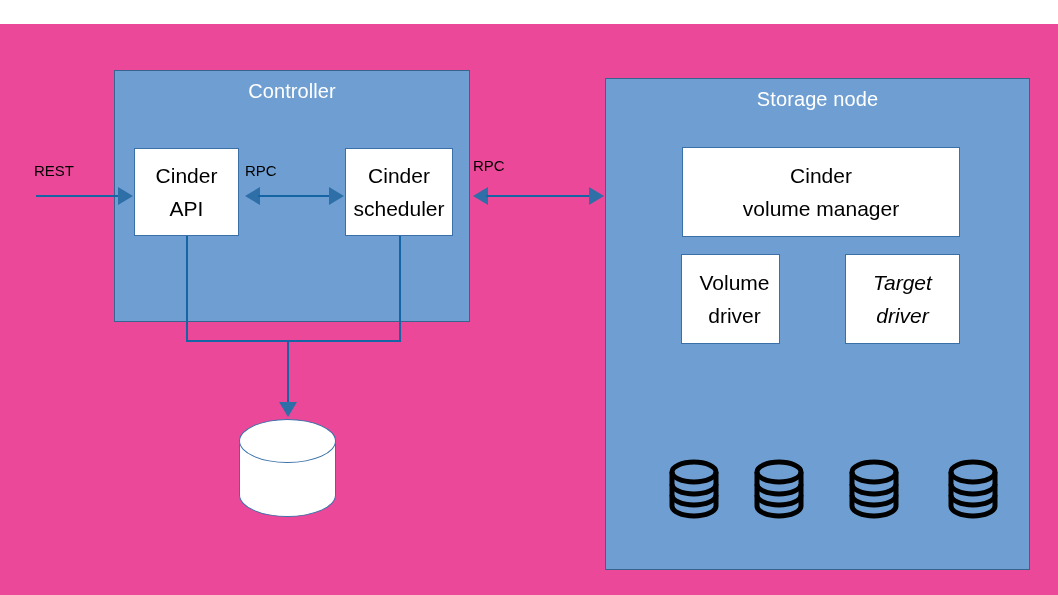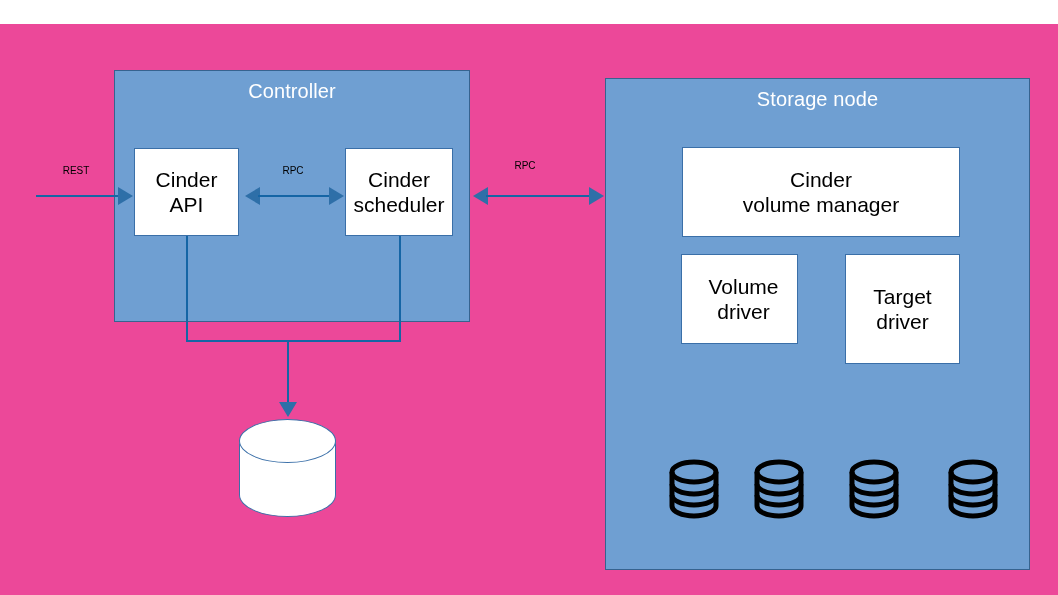--- a/index.html
+++ b/index.html
@@ -44,21 +44,21 @@
   
   .box {
     background: #ffffff;
     border: 1px solid #3A6FA8;
     display: flex;
     align-items: center;
     justify-content: center;
     text-align: center;
     color: #000000;
     font-size: 21px;
-    line-height: 25px;
+    line-height: 33px;
   }
   .box .box-label { display: block; white-space: pre-line; }
 
   
   .line-h {
     background: #1565A5;
     height: 2px;
   }
   .line-v {
     background: #1565A5;
@@ -77,25 +77,25 @@
     border-width: 9px 15px 9px 0;
     border-color: transparent #2E6FA8 transparent transparent;
   }
   .arrow-down {
     border-width: 15px 9px 0 9px;
     border-color: #2E6FA8 transparent transparent transparent;
   }
 
   .conn-label {
     position: absolute;
-    font-size: 10px;
+    font-size: 15px;
     line-height: 18px;
     color: #000000;
     white-space: nowrap;
-    text-align: center;
+    text-align: left;
   }
 
   
   .cylinder { position: absolute; }
   .cyl-body {
     position: absolute;
     left: 0; right: 0;
     background: #ffffff;
     border-left: 1px solid #3A6FA8;
     border-right: 1px solid #3A6FA8;
@@ -162,26 +162,26 @@
 
   <div class="abs node" style="left:605px; top:54px; width:425px; height:492px;">
     <div class="node-title" style="top:8px;">Storage node</div>
   </div>
 
   <div class="abs box" style="left:682px; top:123px; width:278px; height:90px;">
     <span class="box-label">Cinder
 volume manager</span>
   </div>
 
-  <div class="abs box" style="left:681px; top:230px; width:117px; height:90px;padding-left:8px;">
+  <div class="abs box" style="left:681px; top:230px; width:99px; height:90px;padding-left:8px;">
     <span class="box-label">Volume
 driver</span>
   </div>
 
-  <div class="abs box" style="left:845px; top:230px; width:115px; height:110px;">
+  <div class="abs box" style="left:845px; top:230px; width:115px; height:90px;font-style:italic;">
     <span class="box-label">Target
 driver</span>
   </div>
 
   <div class="disk-stack" style="left:668px; top:434px;">
     <svg width="52" height="62" viewBox="0 0 52 62" fill="none" stroke="#000000" stroke-width="5">
       <ellipse cx="26" cy="14" rx="22" ry="10"></ellipse>
       <path d="M4 14 v34 a22 10 0 0 0 44 0 v-34"></path>
       <path d="M4 26 a22 10 0 0 0 44 0"></path>
       <path d="M4 37 a22 10 0 0 0 44 0"></path>

